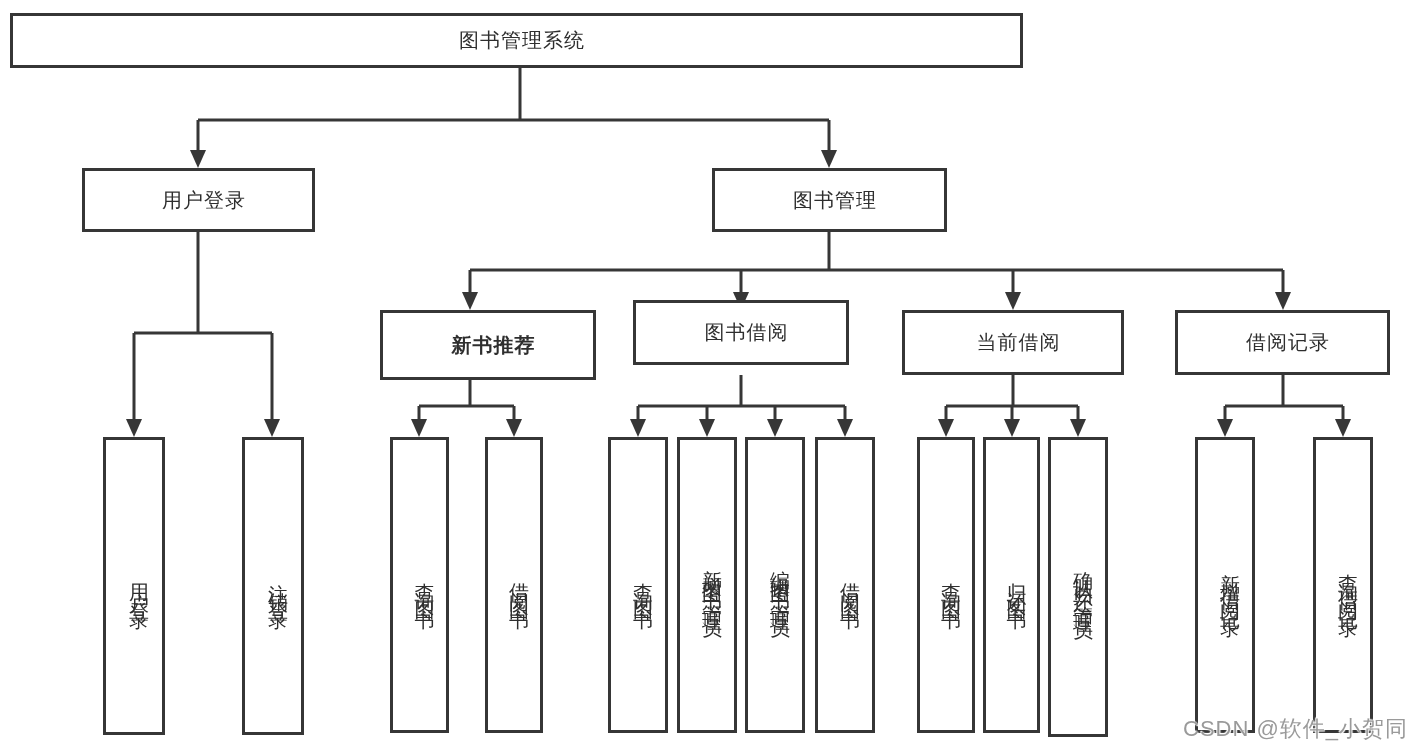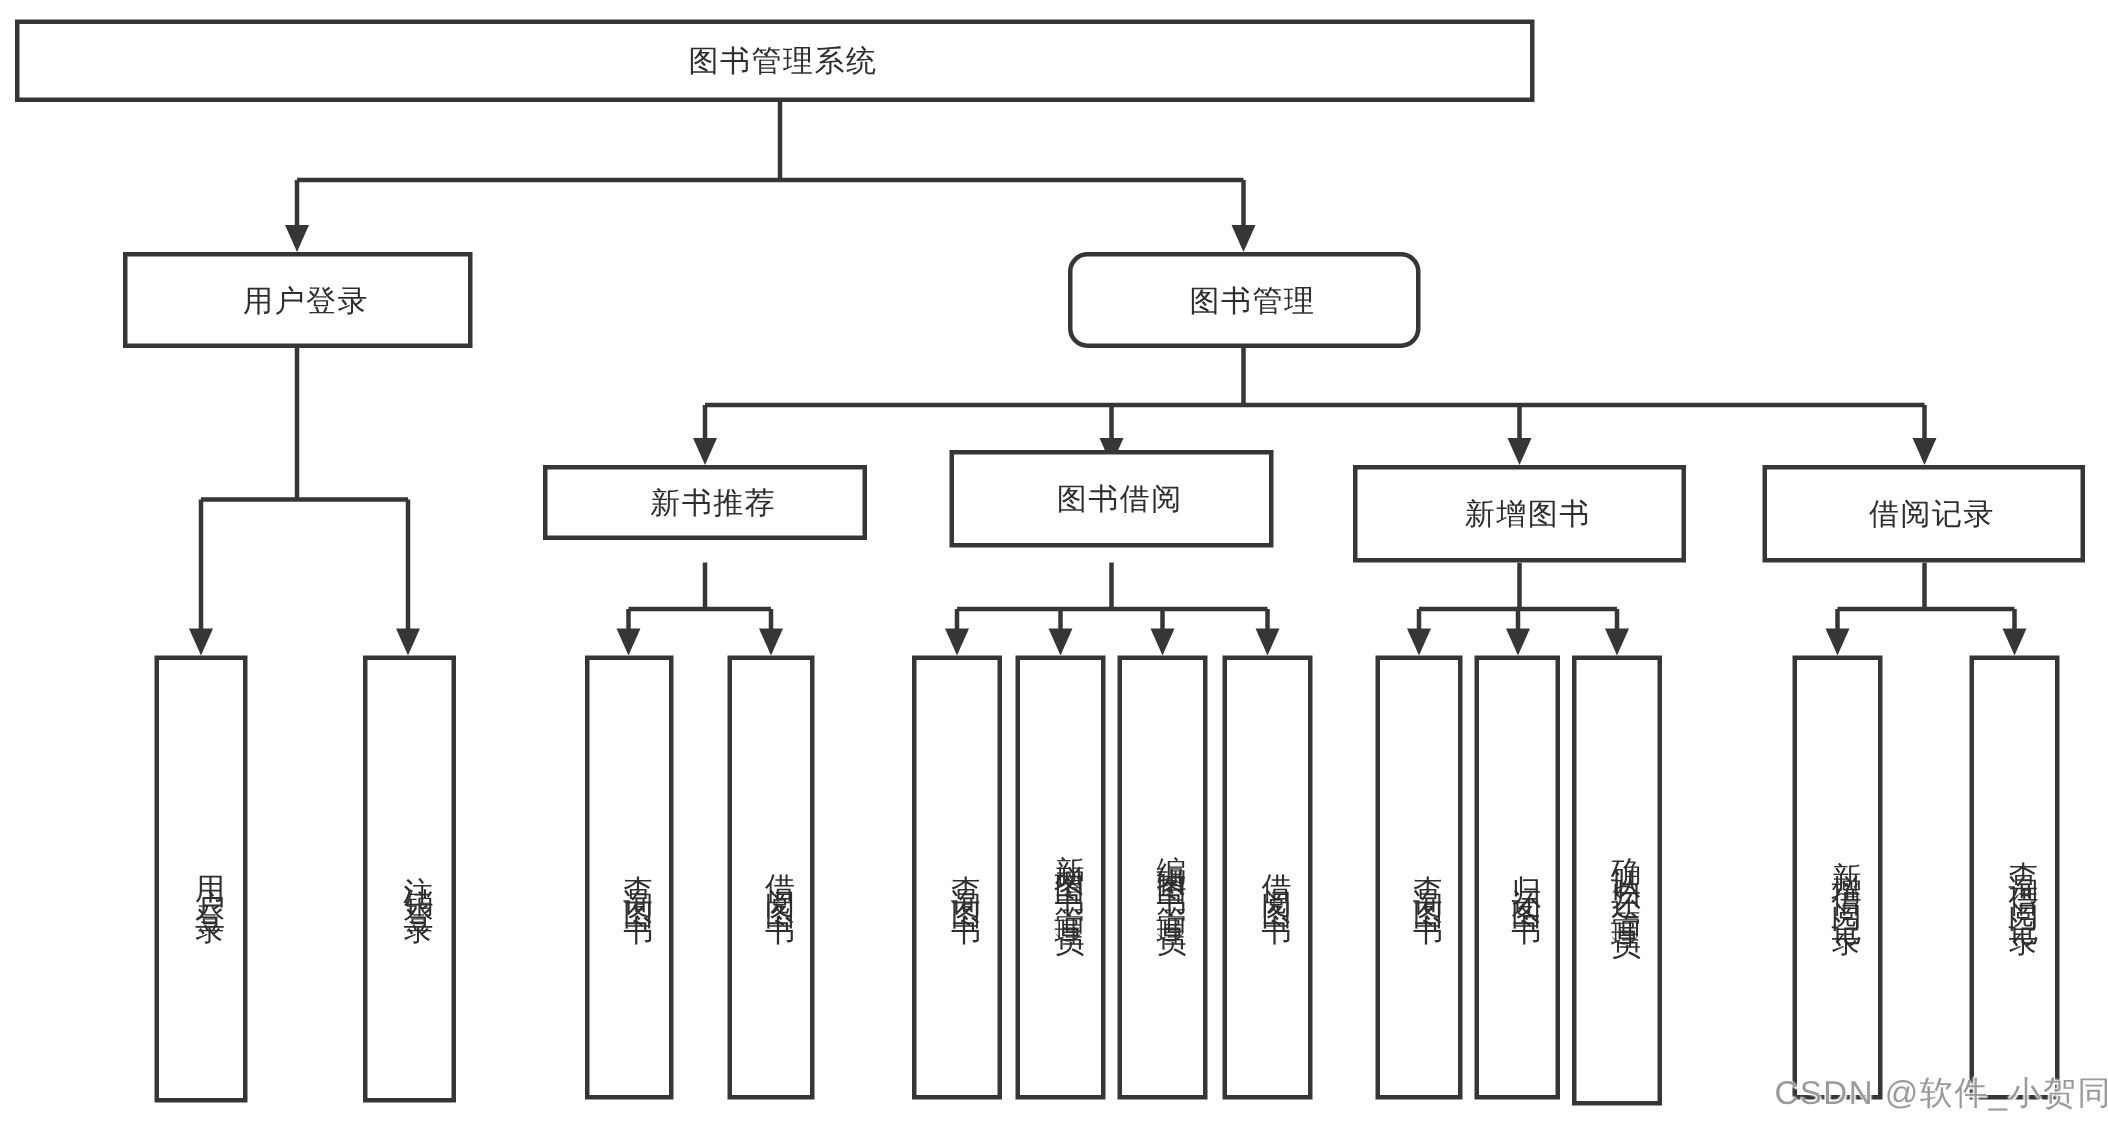--- a/index.html
+++ b/index.html
@@ -99,25 +99,25 @@
     <g>
       <path class="wire" d="M1283 375 V406 M1225 406 H1343 M1225 406 V421 M1343 406 V421"></path>
       <polygon class="head" points="1217,419 1233,419 1225,437"></polygon>
       <polygon class="head" points="1335,419 1351,419 1343,437"></polygon>
     </g>
   </svg>
 
   <div class="node hnode" style="left:10px; top:13px; width:1013px; height:55px;">图书管理系统</div>
 
   <div class="node hnode" style="left:82px; top:168px; width:233px; height:64px;">用户登录</div>
-  <div class="node hnode" style="left:712px; top:168px; width:235px; height:64px;border-radius:13px;">图书管理</div>
+  <div class="node hnode" style="left:712px; top:168px; width:235px; height:64px;">图书管理</div>
 
-  <div class="node hnode" style="left:362px; top:310px; width:216px; height:50px;">新书推荐</div>
+  <div class="node hnode" style="left:380px; top:310px; width:216px; height:70px;font-weight:bold;">新书推荐</div>
   <div class="node hnode" style="left:633px; top:300px; width:216px; height:65px;">图书借阅</div>
-  <div class="node hnode" style="left:902px; top:310px; width:222px; height:65px;">新增图书</div>
+  <div class="node hnode" style="left:902px; top:310px; width:222px; height:65px;">当前借阅</div>
   <div class="node hnode" style="left:1175px; top:310px; width:215px; height:65px;text-align:center;">借阅记录</div>
 
   <div class="node vnode" style="left:103px; top:437px; width:62px; height:298px;">
     <span class="vtext">用户登录</span>
   </div>
   <div class="node vnode" style="left:242px; top:437px; width:62px; height:298px;">
     <span class="vtext">注销登录</span>
   </div>
 
   <div class="node vnode" style="left:390px; top:437px; width:59px; height:296px;">

